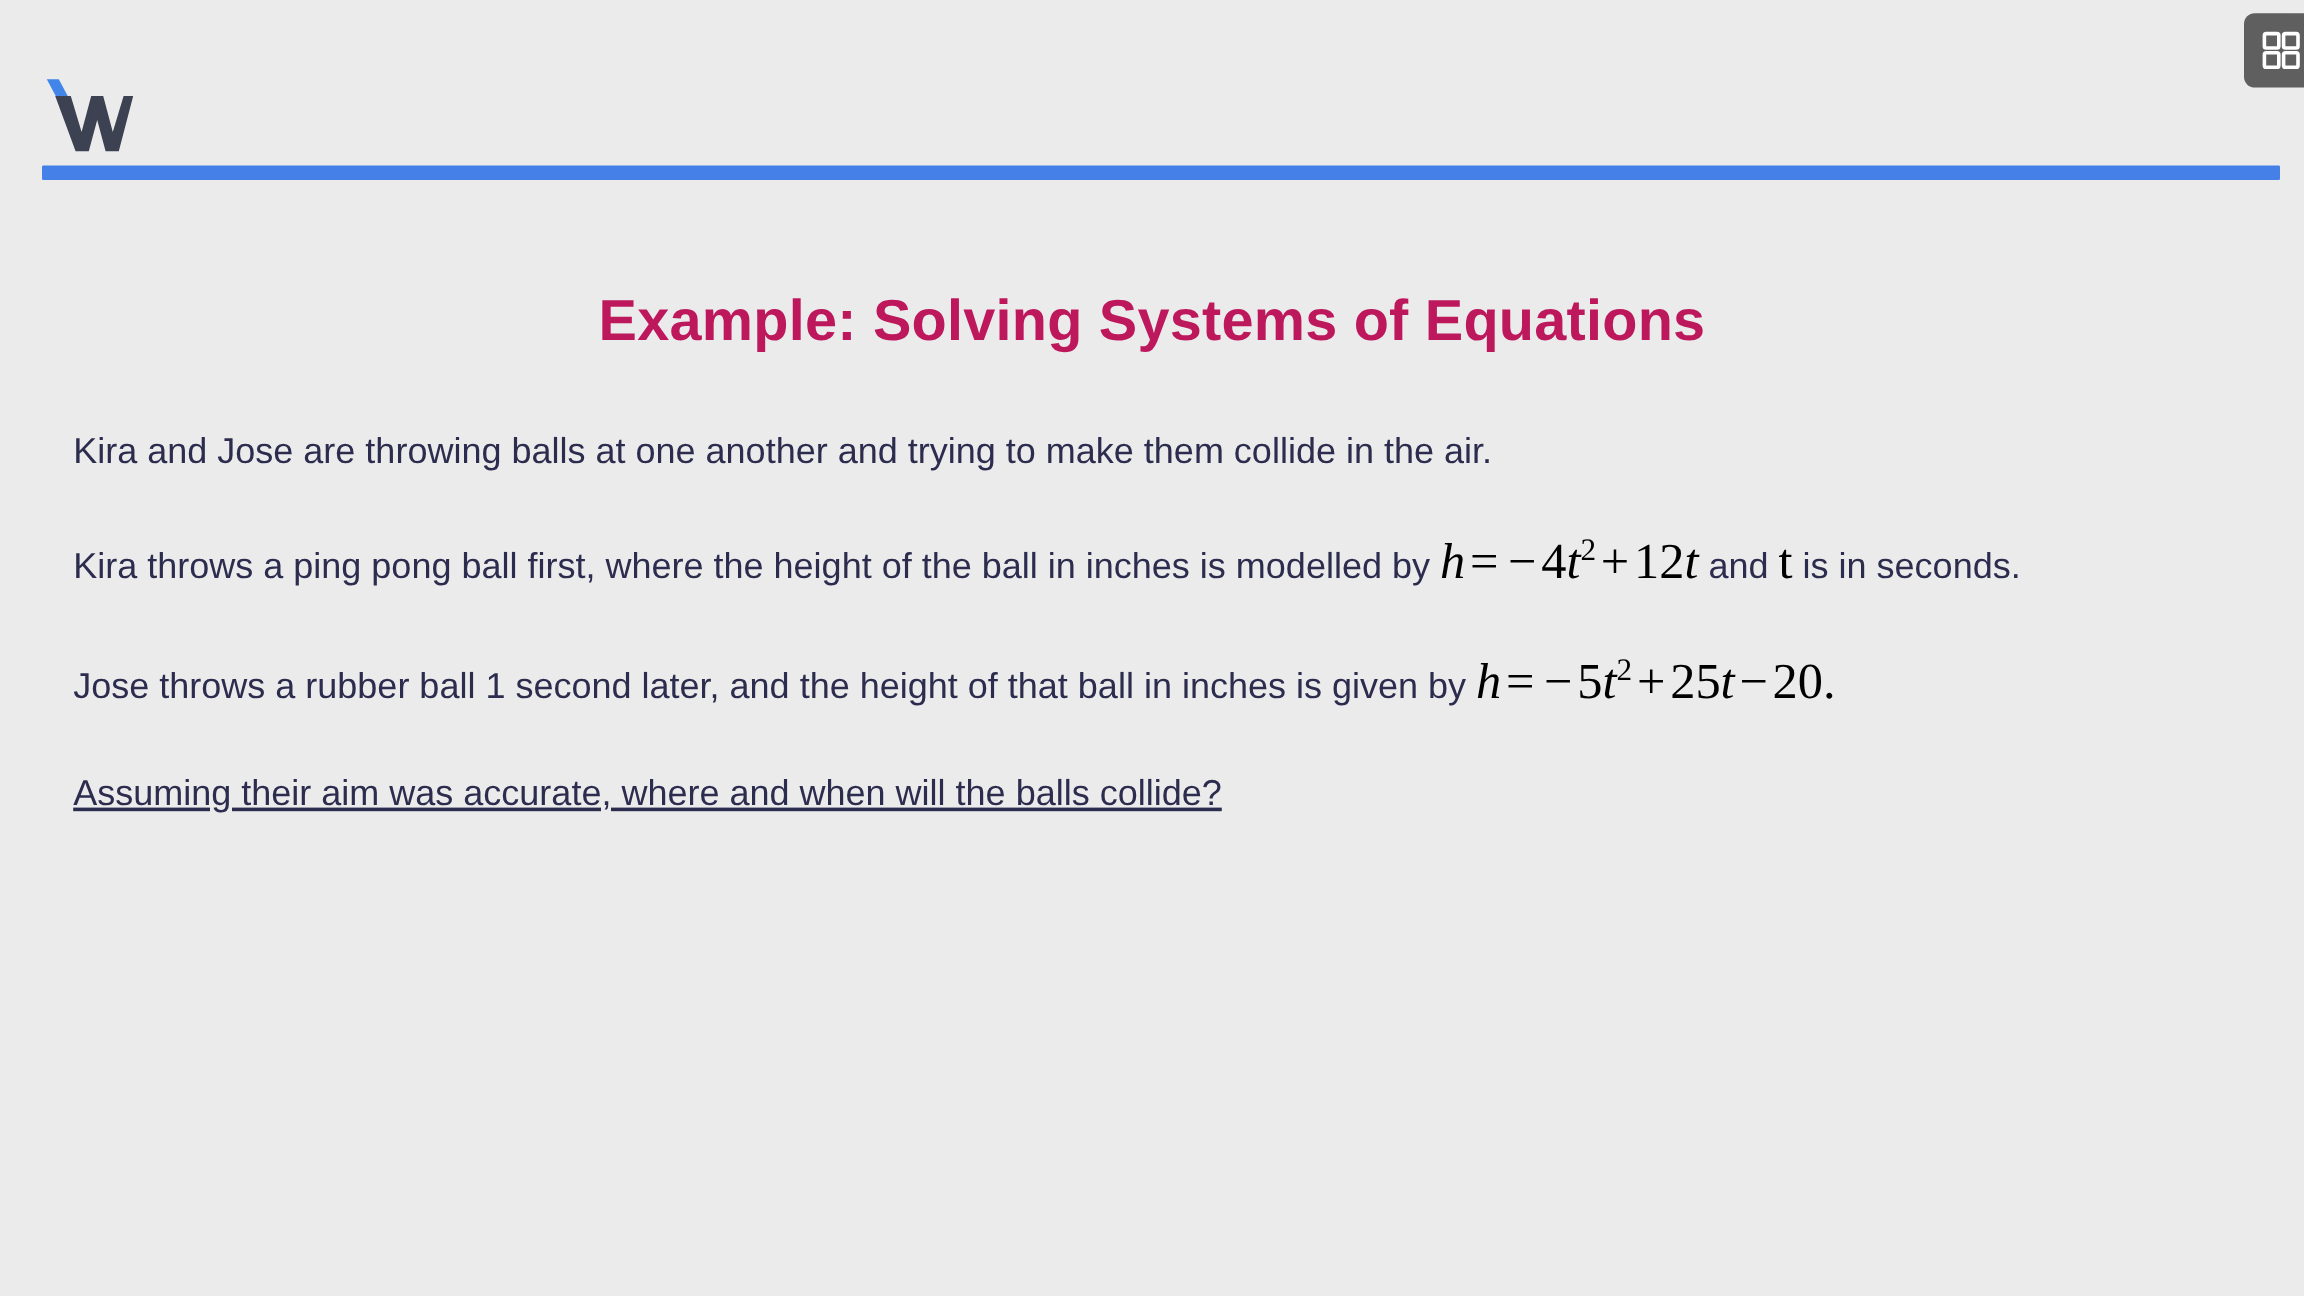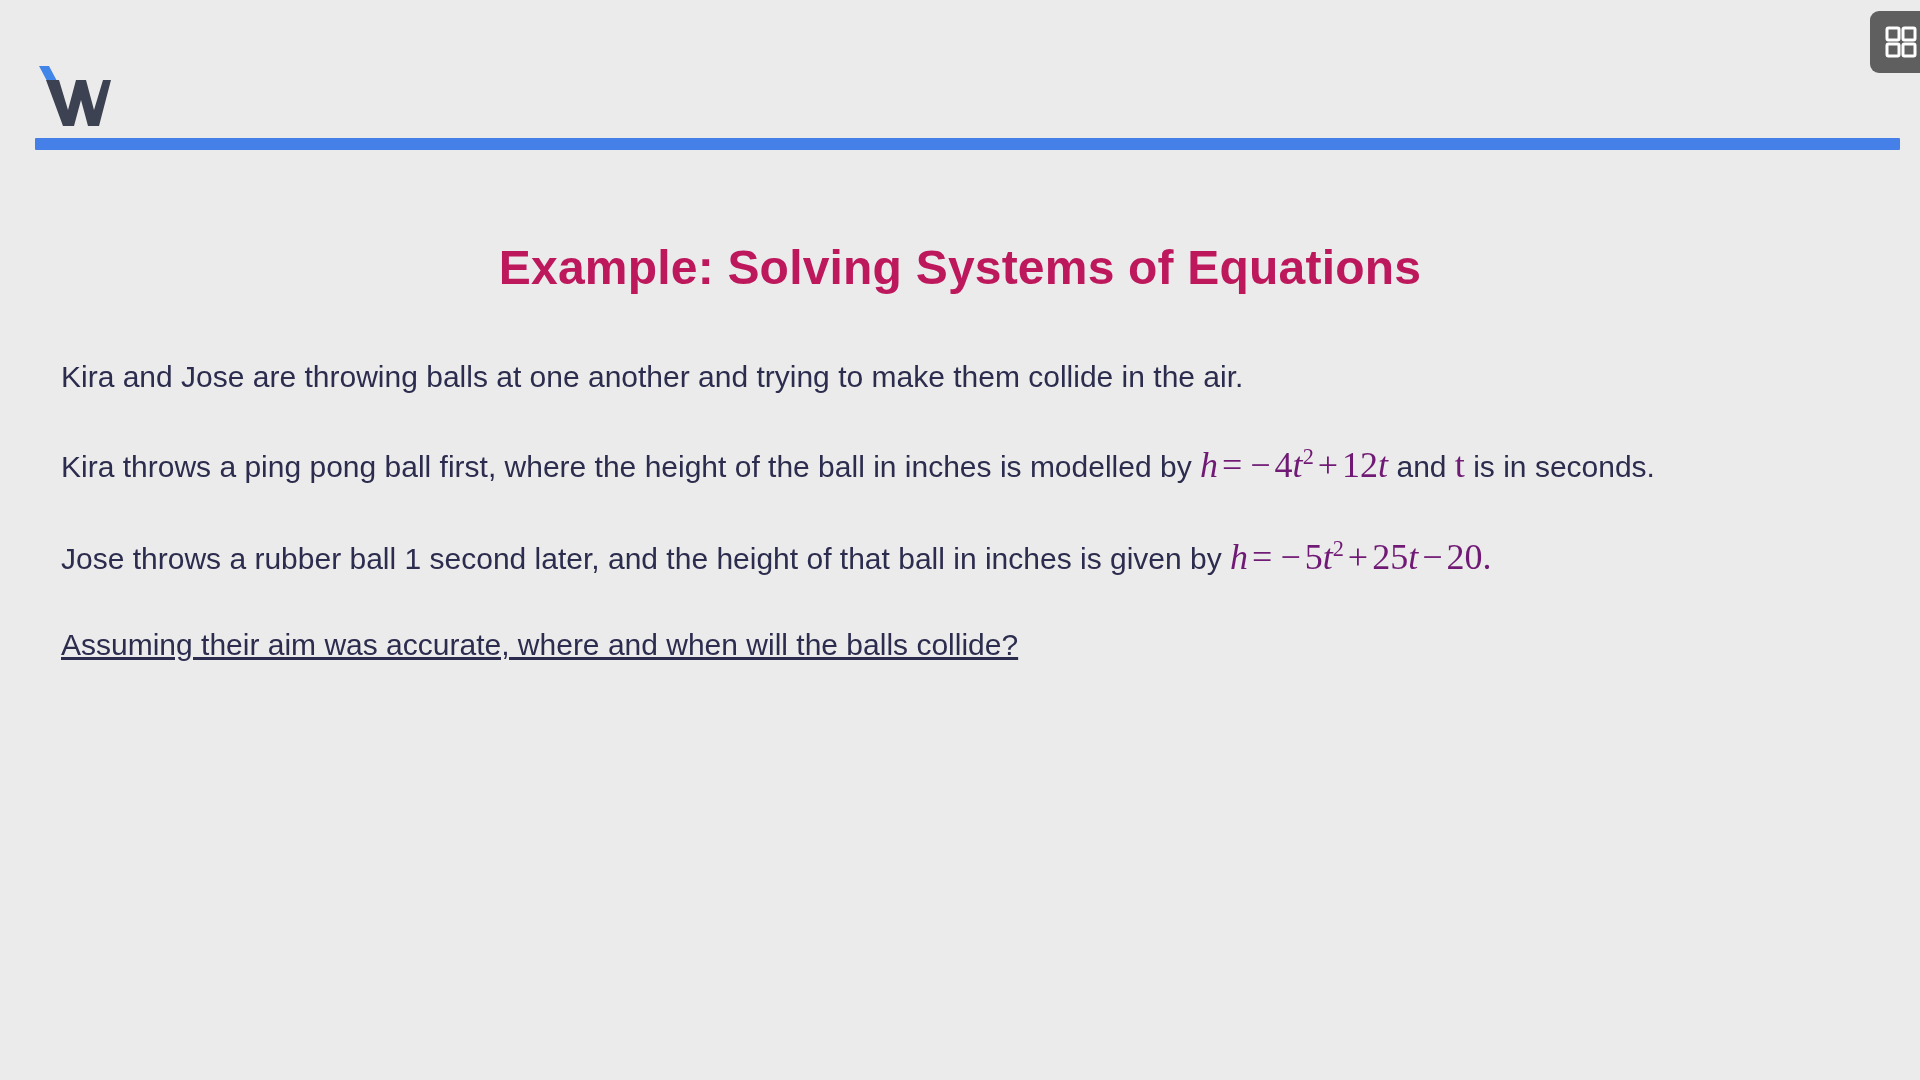--- a/index.html
+++ b/index.html
@@ -99,22 +99,22 @@
     color:#2c2c4e;
     margin-bottom:40px;
     max-width:1800px;
   }
 
   .para:last-child { margin-bottom:0;text-decoration:underline; }
 
   
   .math {
     font-family:"Liberation Serif", serif;
-    font-size:36px;
-    color:#701a75;
+    font-size:42px;
+    color:#000000;
     white-space:nowrap;
   }
   .math .var { font-style:italic; }
   .math .num { font-style:normal; }
   .math .op  { font-style:normal; padding:0 4px; }
   .math sup  { font-size:0.62em; vertical-align:super; font-style:normal; }
 
   
   #presenter {
     position:absolute;

